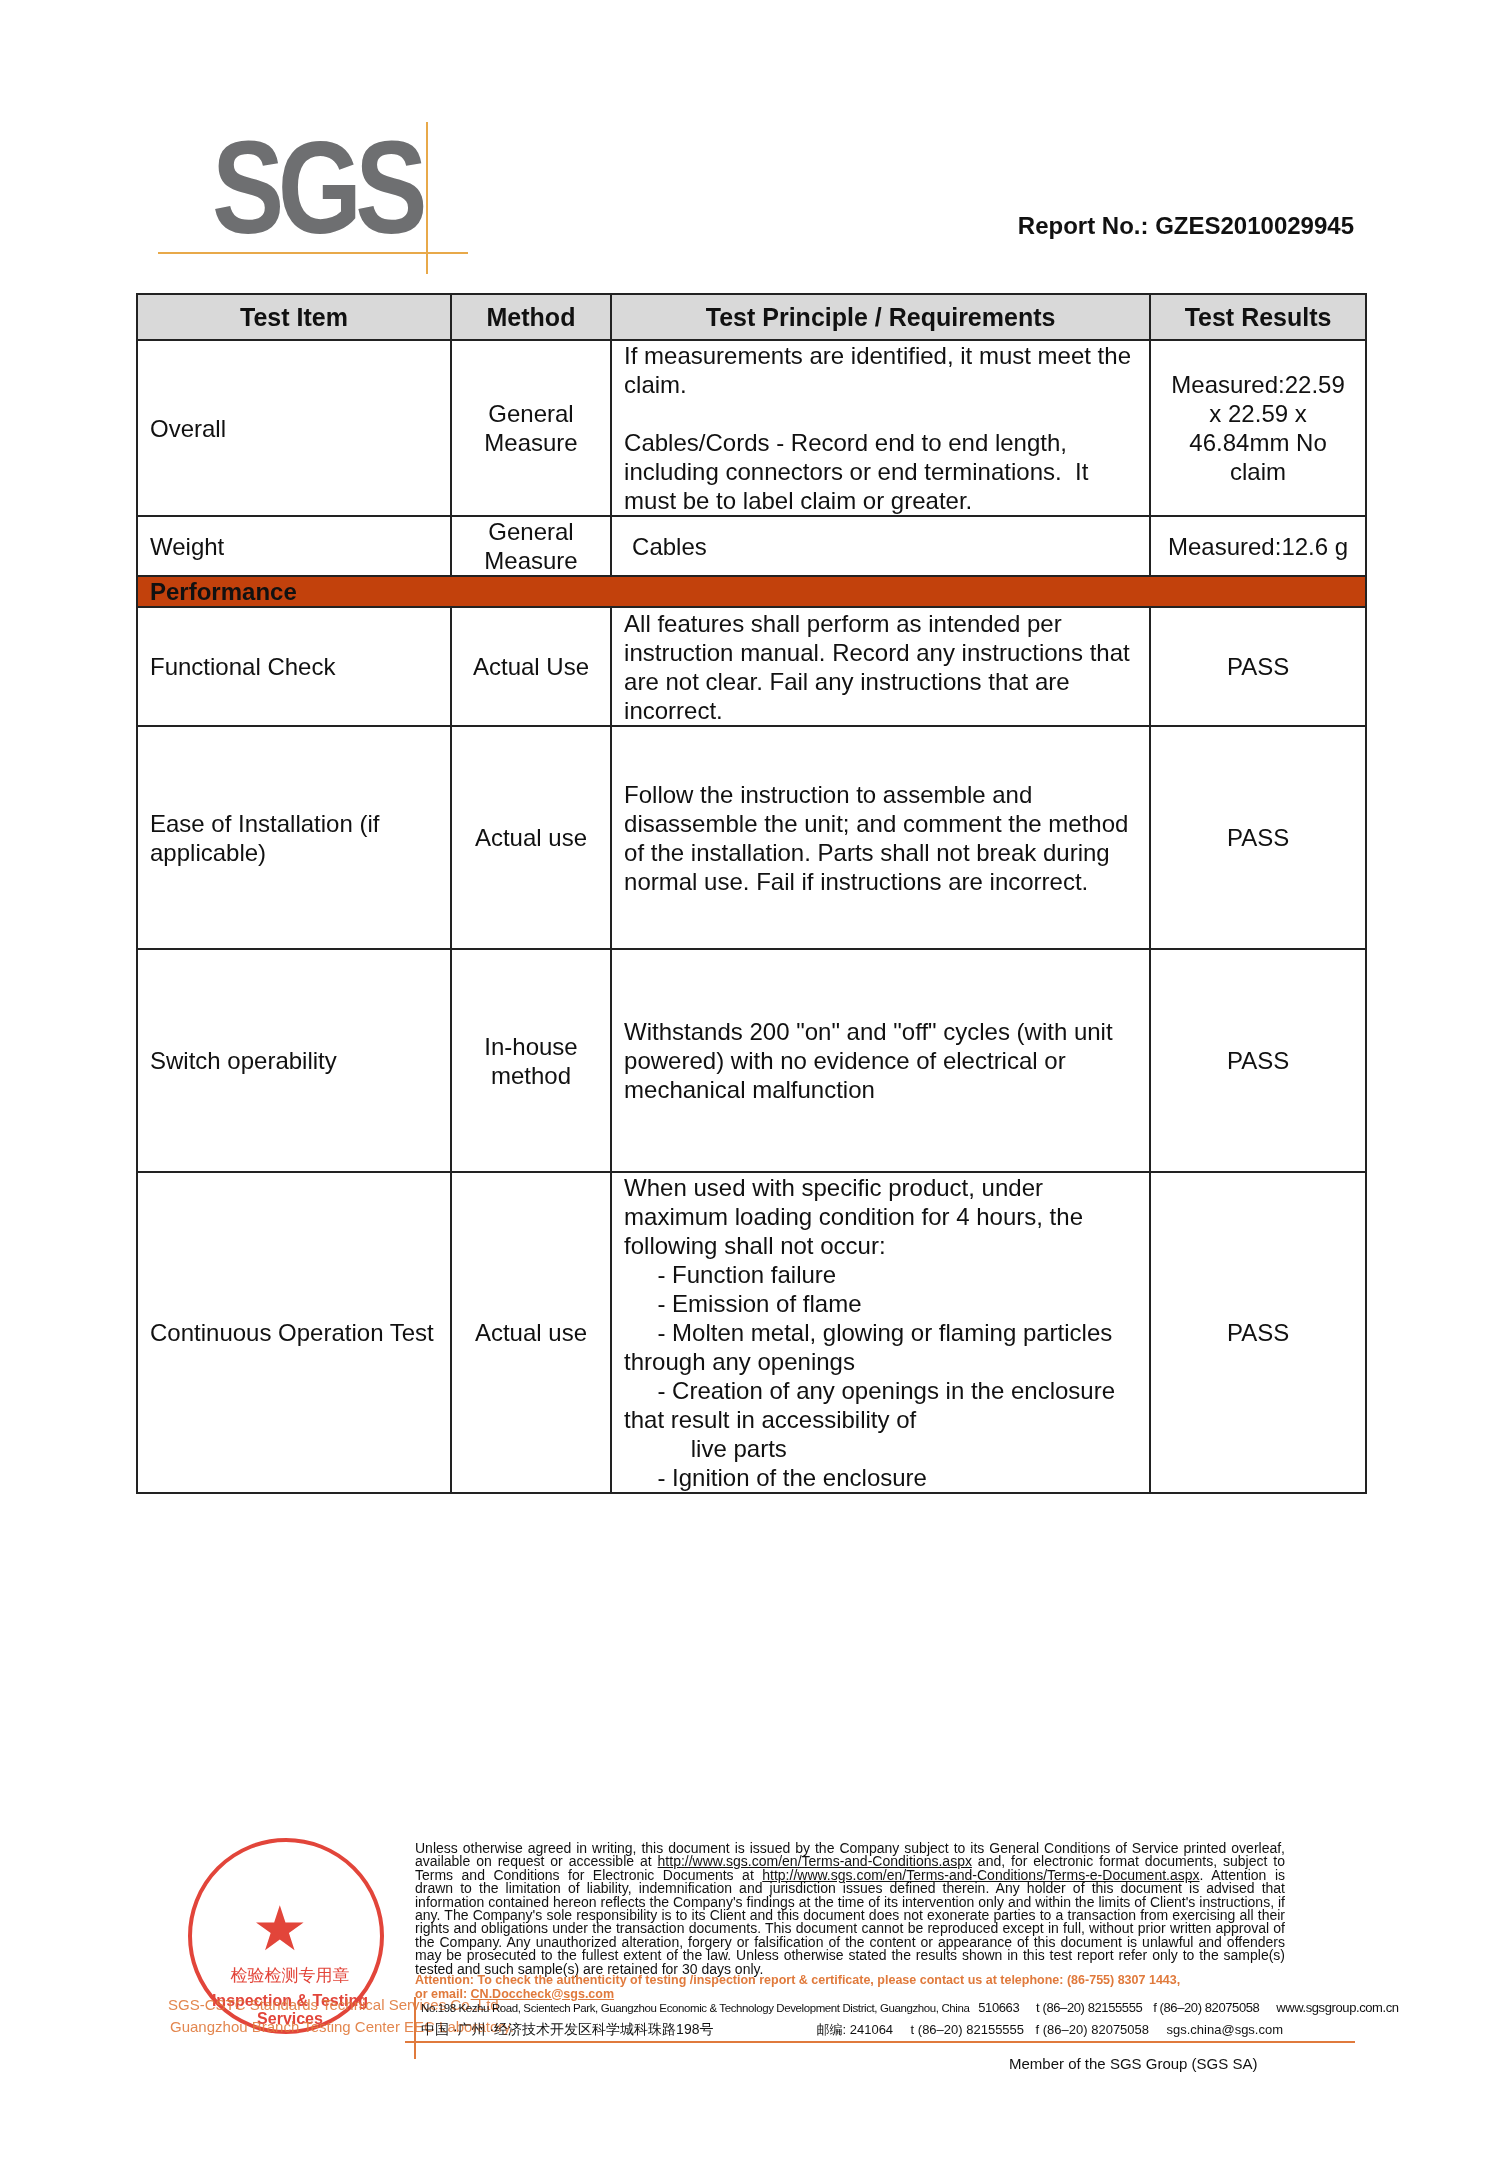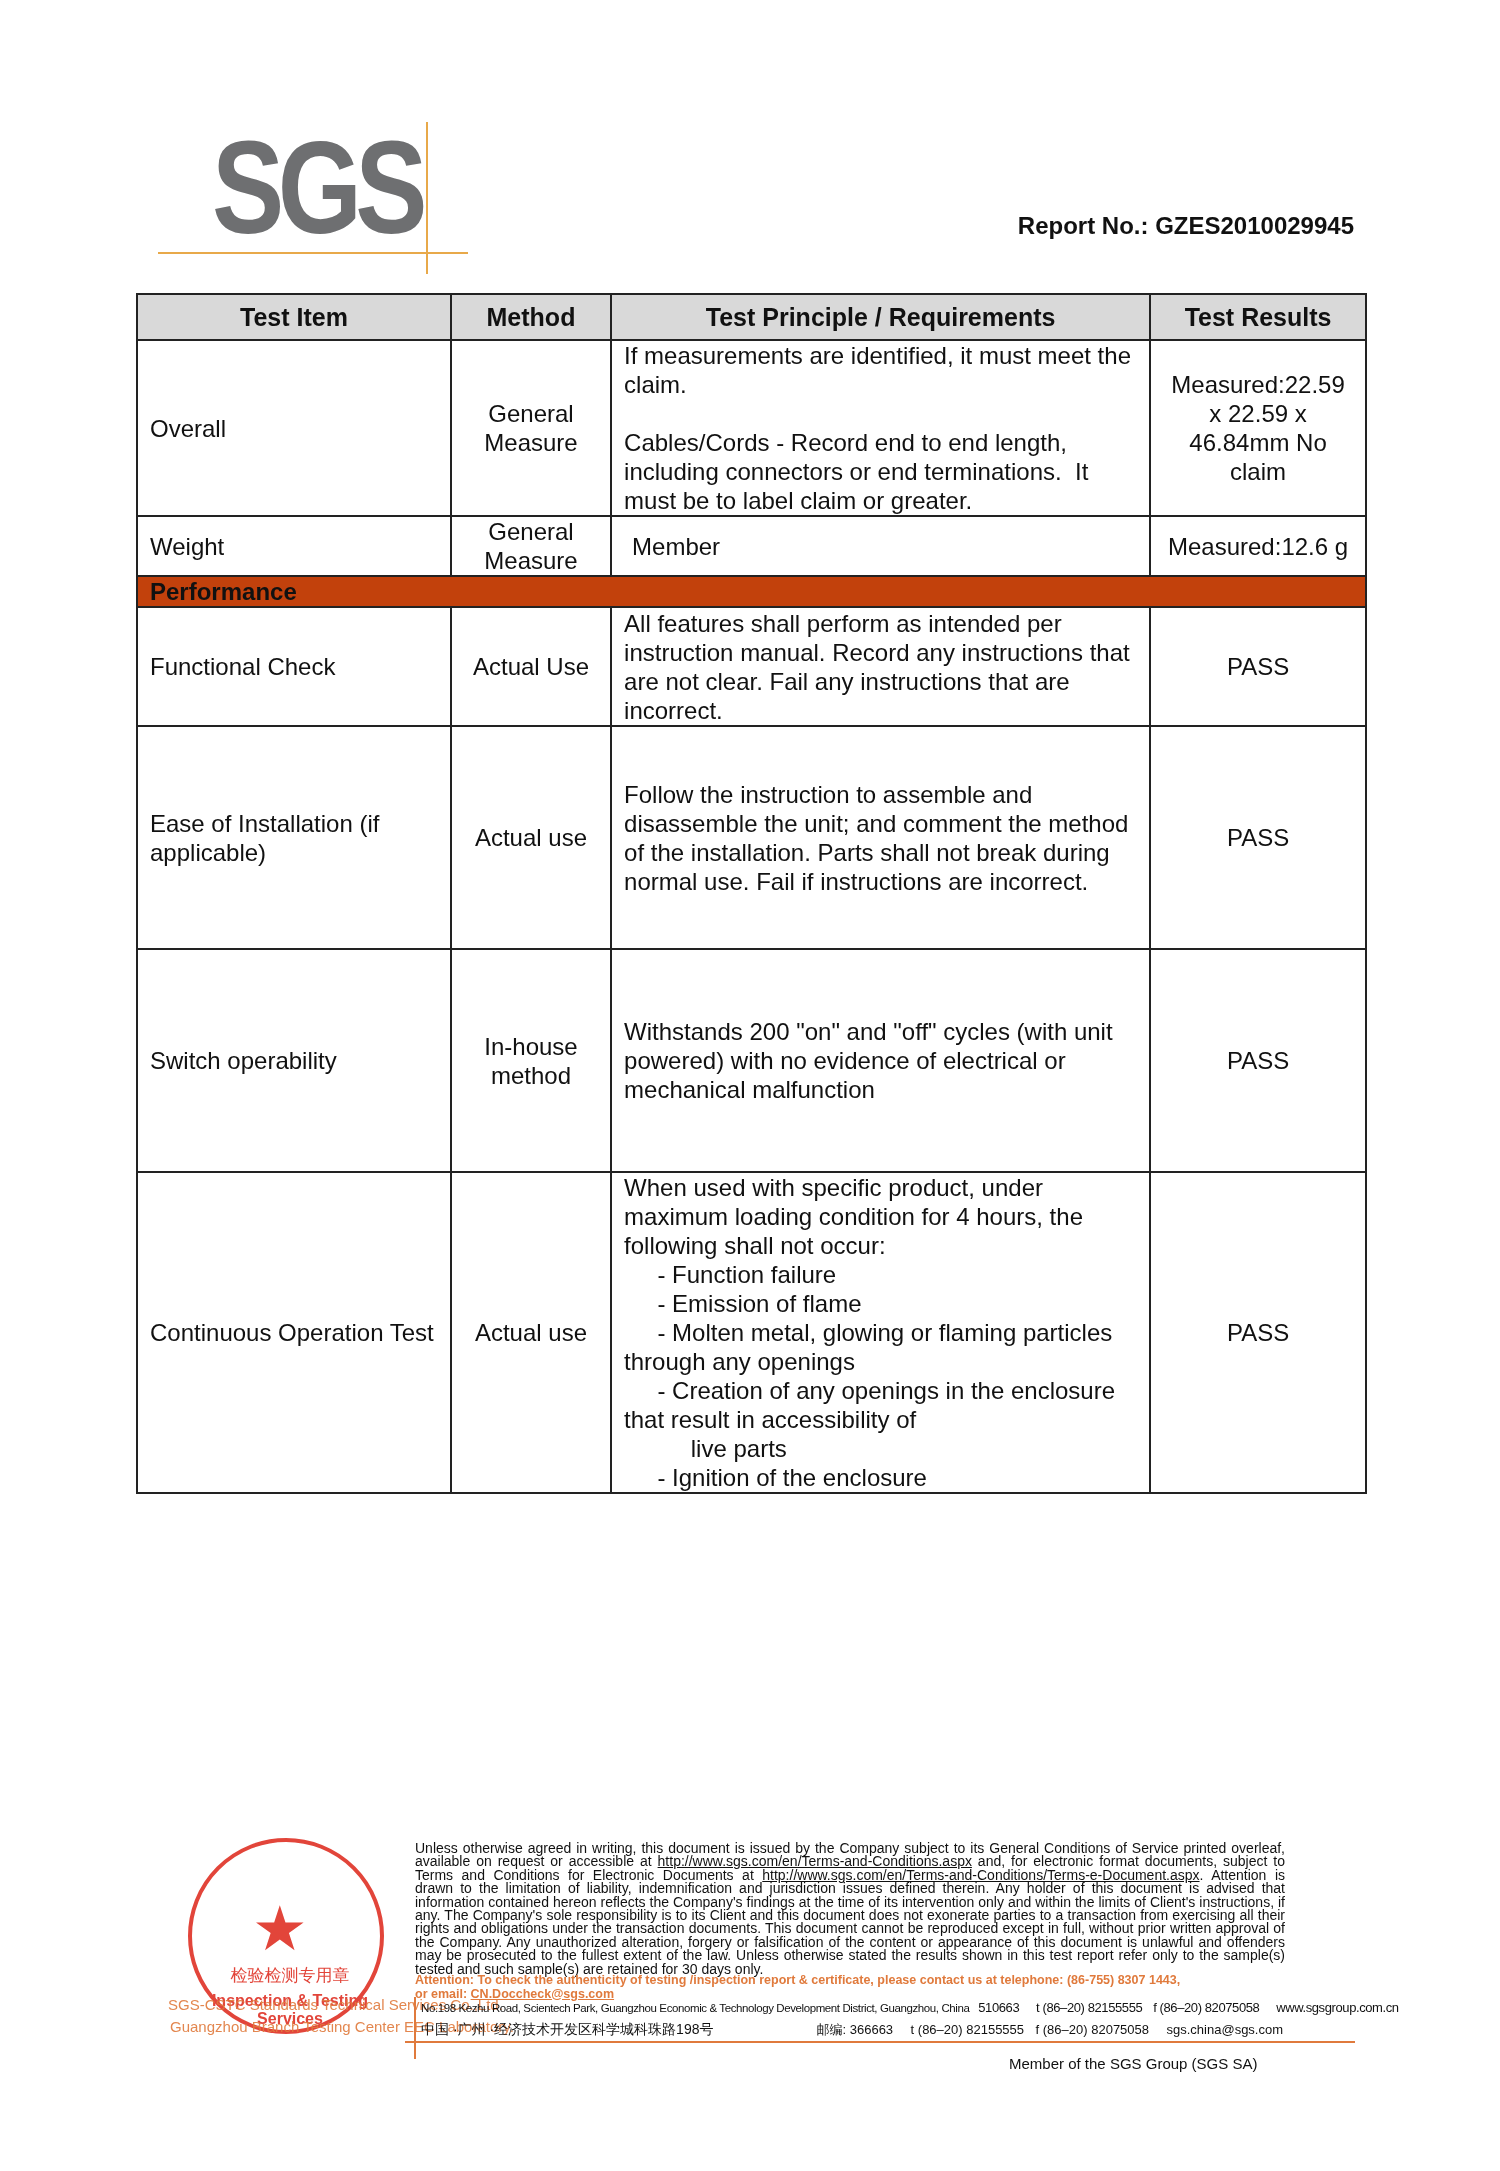--- a/index.html
+++ b/index.html
@@ -74,21 +74,21 @@
       <td>Overall</td>
       <td class="center">General Measure</td>
       <td class="pre">If measurements are identified, it must meet the claim.
 
 Cables/Cords - Record end to end length, including connectors or end terminations.  It must be to label claim or greater.</td>
       <td class="center top">Measured:22.59 x 22.59 x 46.84mm No claim</td>
     </tr>
     <tr style="height:58px;">
       <td>Weight</td>
       <td class="center">General Measure</td>
-      <td style="padding-left:20px;">Member</td>
+      <td style="padding-left:20px;">Cables</td>
       <td class="center top">Measured:12.6 g</td>
     </tr>
     <tr class="section">
       <td colspan="4">Performance</td>
     </tr>
     <tr style="height:119px;">
       <td>Functional Check</td>
       <td class="center">Actual Use</td>
       <td>All features shall perform as intended per instruction manual.  Record any instructions that are not clear.  Fail any instructions that are incorrect.</td>
       <td class="center top">PASS</td>
@@ -139,20 +139,20 @@
 <div class="addr-vline"></div>
 <div class="addr-row" style="top:2000px; font-size:11.5px; letter-spacing:-0.4px;">
   <span>No.198 Kezhu Road, Scientech Park, Guangzhou Economic &amp; Technology Development District, Guangzhou, China</span>
   <span style="margin-left:6px; font-size:13px;">510663</span>
   <span style="margin-left:14px; font-size:13px;">t (86–20) 82155555</span>
   <span style="margin-left:8px; font-size:13px;">f (86–20) 82075058</span>
   <span style="margin-left:14px; font-size:13px;">www.sgsgroup.com.cn</span>
 </div>
 <div class="addr-row" style="top:2021px; width:920px;">
   <span style="font-size:14px; width:392px;">中国 ·广州 ·经济技术开发区科学城科珠路198号</span>
-  <span style="font-size:13px;">邮编: 366663</span>
+  <span style="font-size:13px;">邮编: 241064</span>
   <span style="margin-left:14px; font-size:13px;">t (86–20) 82155555</span>
   <span style="margin-left:8px; font-size:13px;">f (86–20) 82075058</span>
   <span style="margin-left:14px; font-size:13px;">sgs.china@sgs.com</span>
 </div>
 <div class="addr-hline"></div>
 
 <div class="member">Member of the SGS Group (SGS SA)</div>
 
 </body></html>

